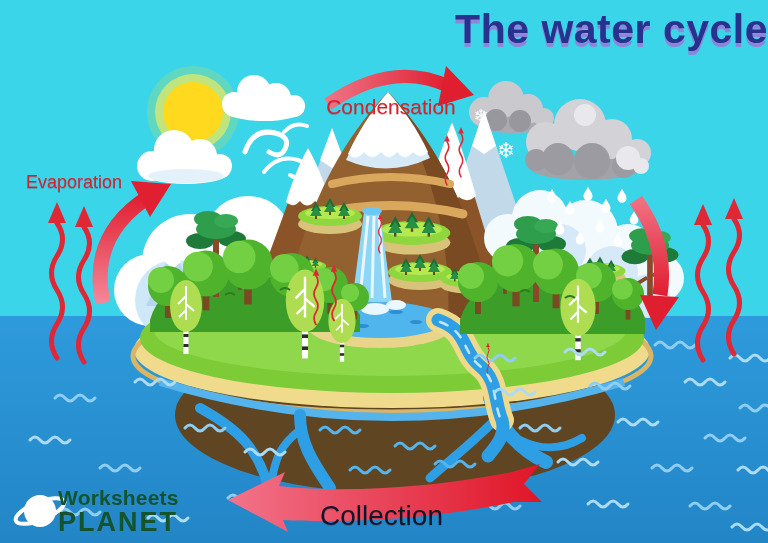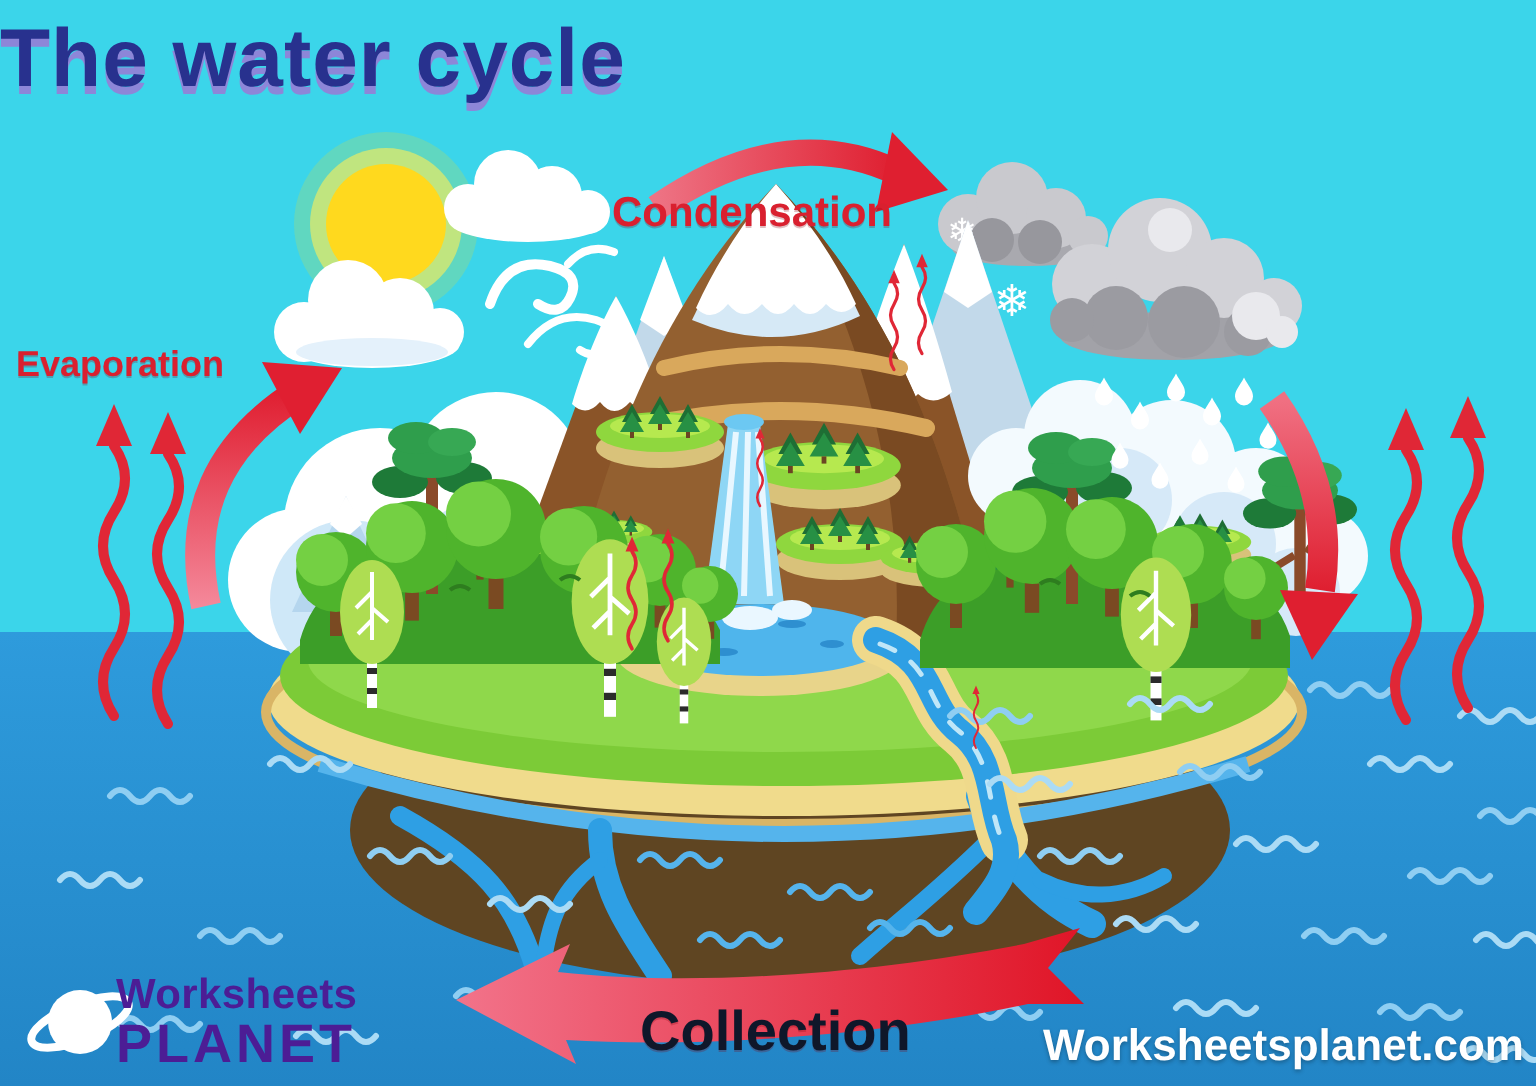--- a/index.html
+++ b/index.html
@@ -1,31 +1,31 @@
 <!DOCTYPE html>
 <html><head>
 <meta charset="utf-8">
 <style>
   html,body{margin:0;padding:0;background:#222;}
   .stage{position:relative;width:768px;height:543px;overflow:hidden;
          font-family:"Liberation Sans",sans-serif;background:#3BD5EA;}
   .stage svg.scene{position:absolute;left:0;top:0;}
   .overlay{position:absolute;left:0;top:0;width:768px;height:543px;}
-  .title{position:absolute;left:0;top:6px;width:768px;text-align:left;
+  .title{position:absolute;left:0;top:6px;width:768px;text-align:right;
          font-size:41px;font-weight:bold;color:#28318E;letter-spacing:.5px;
          text-shadow:0 4px 0 #8D86D8;}
-  .cycle-label{position:absolute;font-weight:bold;color:#D9202F;
-               text-shadow:0 1px 0 rgba(130,0,12,.25);}
+  .cycle-label{position:absolute;font-weight:normal;color:#D9202F;
+               text-align:center;text-shadow:0 1px 0 rgba(130,0,12,.25);}
   .lbl-evaporation{left:8px;top:172px;width:132px;font-size:18px;}
   .lbl-condensation{left:306px;top:95px;width:170px;font-size:21px;}
   .lbl-precipitation{left:576px;top:174px;width:144px;font-size:19px;}
   .lbl-collection{left:320px;top:500px;width:118px;font-size:28px;color:#0f172a;}
   .website{position:absolute;right:6px;top:510px;font-size:22px;font-weight:bold;
            color:#FFF;text-shadow:0 1px 2px rgba(0,0,0,.3);}
-  .logo{position:absolute;left:12px;top:483px;display:flex;align-items:center;color:#4c1d95;}
+  .logo{position:absolute;left:12px;top:483px;display:flex;align-items:center;color:#14532d;}
   .logo-text{margin-left:-10px;line-height:1;}
   .logo-line1{font-size:21px;font-weight:bold;letter-spacing:.2px;}
   .logo-line2{font-size:27px;font-weight:bold;letter-spacing:2px;margin-top:1px;}
 </style>
 </head>
 <body>
 
 <div class="stage">
 
 <svg class="scene" width="768" height="543" viewBox="0 0 768 543">
@@ -376,16 +376,15 @@
     <svg width="56" height="56" viewBox="0 0 56 56">
       <circle cx="28" cy="28" r="16" fill="#FFFFFF"></circle>
       <ellipse cx="28" cy="28" rx="26" ry="9" fill="none" stroke="#FFFFFF" stroke-width="4" transform="rotate(-22 28 28)"></ellipse>
     </svg>
     <div class="logo-text">
       <div class="logo-line1">Worksheets</div>
       <div class="logo-line2">PLANET</div>
     </div>
   </div>
 
-  <div class="website">Worksheetsplanet.com</div>
 </div>
 
 </div>
 
 </body></html>

